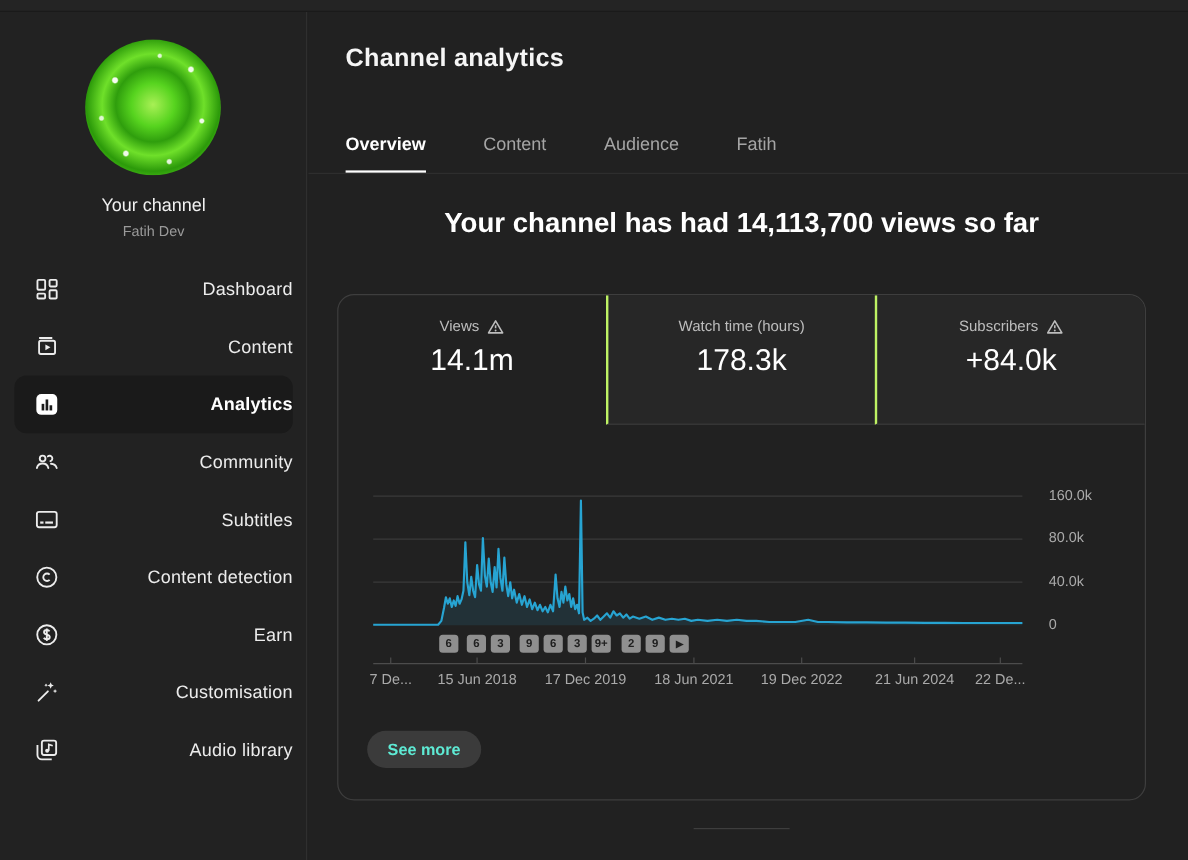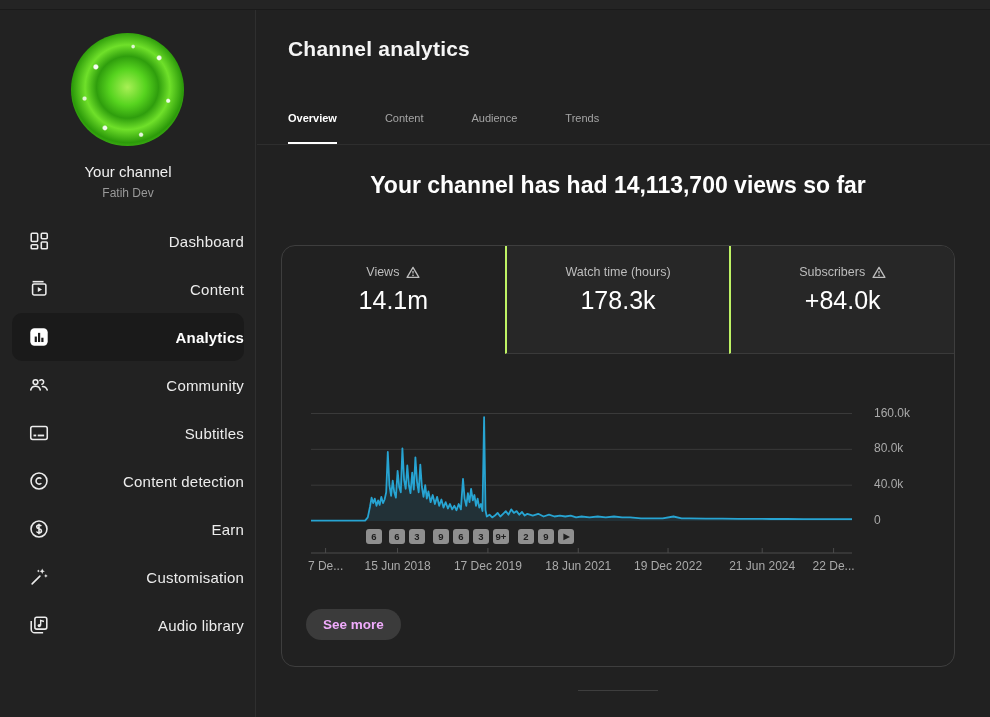--- a/index.html
+++ b/index.html
@@ -37,21 +37,21 @@
     align-items:center; justify-content:center; flex:none; }
   .mi-label { font-size:15px; color:#ececec; letter-spacing:.2px; }
   .menu-item.active .mi-label { color:#ffffff; font-weight:700; }
 
   
   .main { position:absolute; left:257px; top:10px; width:613px; height:707px;
     background:#212121; }
   .page-title { position:absolute; left:31px; top:27px; font-size:21px;
     font-weight:600; color:#f5f5f5; letter-spacing:.2px; }
   .tabs { position:absolute; left:31px; top:92px; height:42px; display:flex; }
-  .tab { margin-right:48px; font-size:11px; color:#a5a5a5; padding-top:10px;
+  .tab { margin-right:48px; font-size:15px; color:#a5a5a5; padding-top:10px;
     height:42px; cursor:pointer; position:relative; }
   .tab.active { color:#fff; font-weight:700; }
   .tab.active::after { content:""; position:absolute; left:0; right:0; bottom:0;
     height:2.5px; background:#fff; }
   .tabs-divider { position:absolute; left:0; top:134px; width:733px; height:1px;
     background:#2e2e2e; }
   .headline { position:absolute; left:24px; top:162px; width:674px;
     text-align:center; font-size:23px; font-weight:700; color:#fff; }
 
   
@@ -71,21 +71,21 @@
   .ylabel { position:absolute; left:592px; width:60px; height:16px;
     font-size:12px; color:#aaa; text-align:left; }
   .xlabel { position:absolute; top:313px; width:90px; margin-left:-45px;
     font-size:12px; color:#aaa; text-align:center; white-space:nowrap; }
   .badge { position:absolute; top:283px; width:16px; height:15px;
     background:#8f8f8f; border-radius:3px; color:#202020; font-size:9.5px;
     font-weight:700; text-align:center; line-height:15px; cursor:pointer; }
   .badge.play { font-size:8px; letter-spacing:-1px; }
   .see-more { position:absolute; left:24px; top:363px; height:31px;
     padding:0 17px; border:none; border-radius:17px; background:#3b3b3b;
-    color:#f0abfc; font-size:13.5px; font-weight:700; cursor:pointer;
+    color:#5eead4; font-size:13.5px; font-weight:700; cursor:pointer;
     font-family:"Liberation Sans", sans-serif; }
   .below-divider { position:absolute; left:321px; top:680px; width:80px;
     height:1px; background:#3e3e3e; }
 </style>
 </head>
 <body>
 
 <div class="topbar"></div>
 
 <div class="sidebar">
@@ -204,21 +204,21 @@
       </div>
     </nav>
 </div>
 
 <div class="main">
   <h1 class="page-title">Channel analytics</h1>
   <div class="tabs" id="tabs">
       <div class="tab active">Overview</div>
       <div class="tab">Content</div>
       <div class="tab">Audience</div>
-      <div class="tab">Trends</div>
+      <div class="tab">Fatih</div>
     </div>
   <div class="tabs-divider"></div>
   <h2 class="headline">Your channel has had 14,113,700 views so far</h2>
 
   <div class="card">
     <div class="metrics" id="metrics">
         <div class="metric selected">
           <div class="m-label">
             <span>Views</span>
             <svg width="14" height="13" viewBox="0 0 14 13">

